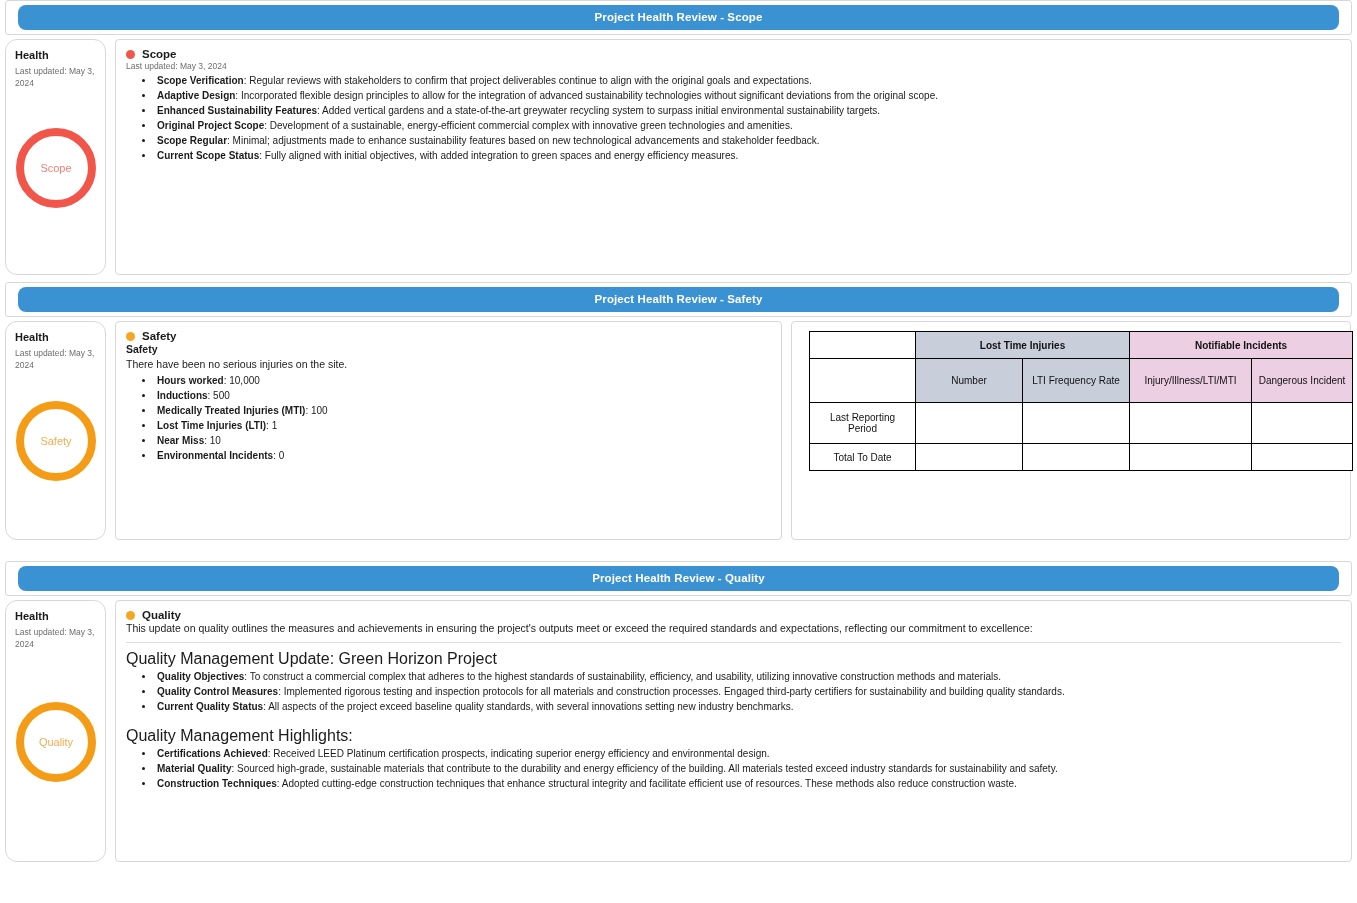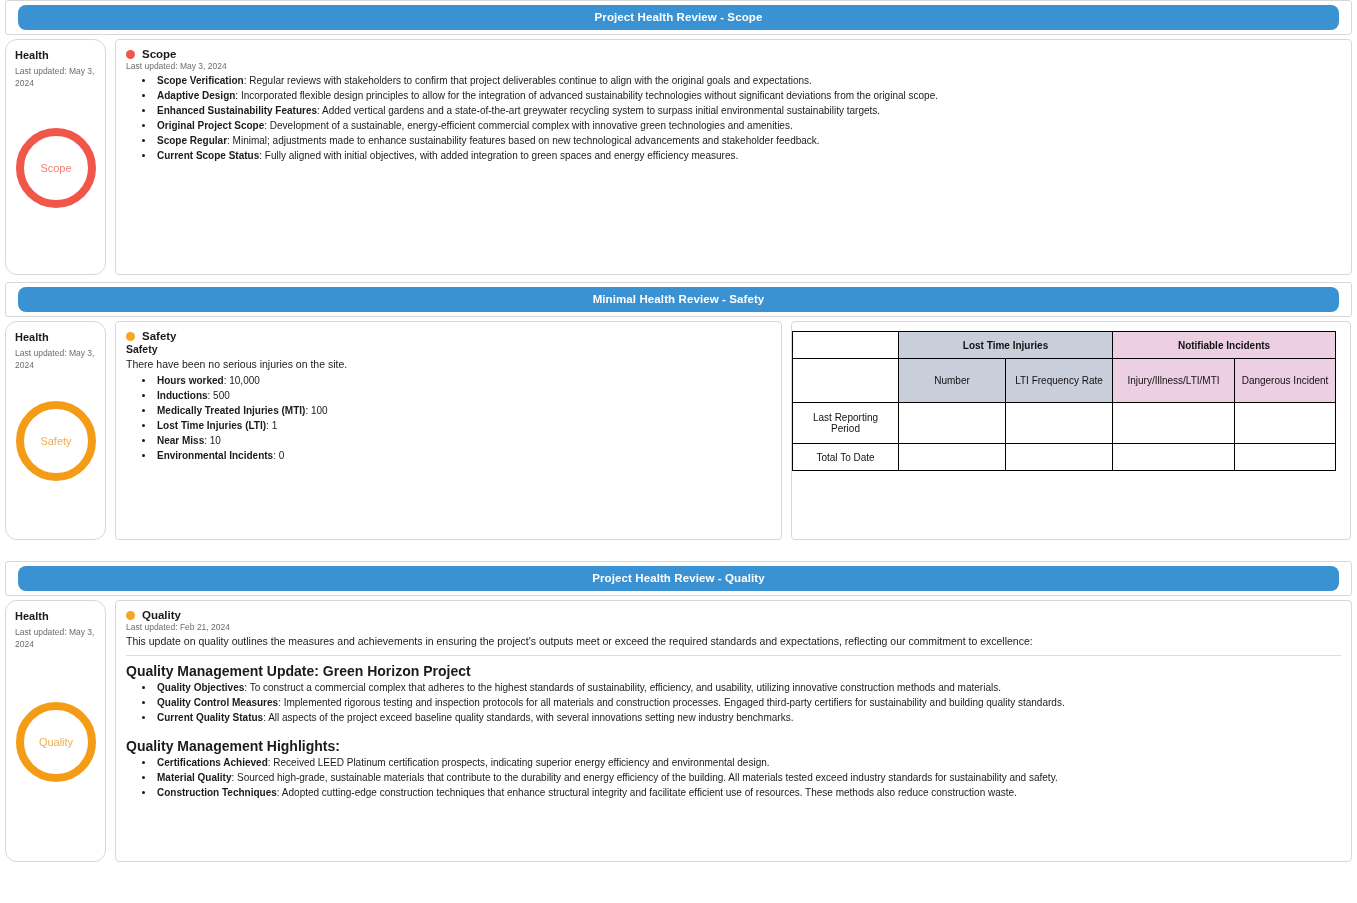--- a/index.html
+++ b/index.html
@@ -144,35 +144,35 @@
     padding-left: 2px;
   }
   ul.bullets li b { font-weight: bold; }
 
   .divider {
     border: 0;
     border-top: 1px solid #dcdcdc;
     margin: 6px 0 7px 0;
   }
   .sub-head {
-    font-size: 14px;
-    font-weight: bold;
+    font-size: 16px;
+    font-weight: normal;
     color: #1b1b1b;
     margin-bottom: 1px;
   }
   .gap { height: 13px; }
 
   
   .table-card {
     flex: 0 0 560px;
     width: 560px;
     border: 1px solid #d8d8d8;
     border-radius: 4px;
     background: #ffffff;
-    padding: 9px 10px 10px 0;
+    padding: 9px 10px 10px 17px;
   }
   table.safety {
     border-collapse: collapse;
     width: 537px;
     table-layout: fixed;
   }
   table.safety td, table.safety th {
     border: 1px solid #000000;
     font-size: 10px;
     color: #111111;
@@ -242,21 +242,21 @@
           <li><b>Scope Regular</b><span>: Minimal; adjustments made to enhance sustainability features based on new technological advancements and stakeholder feedback.</span></li>
           <li><b>Current Scope Status</b><span>: Fully aligned with initial objectives, with added integration to green spaces and energy efficiency measures.</span></li>
         </ul>
       </div>
 
     </div>
   </div>
 
   <div class="section" style="margin-top:7px">
     <div class="banner-wrap">
-      <div class="banner">Minimal Health Review - Safety</div>
+      <div class="banner">Project Health Review - Safety</div>
     </div>
     <div class="row">
 
       <div class="health-card">
         <div class="health-title">Health</div>
         <div class="health-sub">Last updated: May 3, 2024</div>
         <div class="ring-holder">
           <div class="ring amber">Safety</div>
         </div>
       </div>
@@ -333,21 +333,20 @@
         <div class="ring-holder">
           <div class="ring amber">Quality</div>
         </div>
       </div>
 
       <div class="content-card" style="min-height:262px">
         <div class="card-head">
           <span class="dot amber"></span>
           <span class="card-title">Quality</span>
         </div>
-        <div class="card-sub">Last updated: Feb 21, 2024</div>
         <div class="body-line">This update on quality outlines the measures and achievements in ensuring the project's outputs meet or exceed the required standards and expectations, reflecting our commitment to excellence:</div>
         <hr class="divider">
         <div class="sub-head">Quality Management Update: Green Horizon Project</div>
         <ul class="bullets">
           <li><b>Quality Objectives</b><span>: To construct a commercial complex that adheres to the highest standards of sustainability, efficiency, and usability, utilizing innovative construction methods and materials.</span></li>
           <li><b>Quality Control Measures</b><span>: Implemented rigorous testing and inspection protocols for all materials and construction processes. Engaged third-party certifiers for sustainability and building quality standards.</span></li>
           <li><b>Current Quality Status</b><span>: All aspects of the project exceed baseline quality standards, with several innovations setting new industry benchmarks.</span></li>
         </ul>
         <div class="gap"></div>
         <div class="sub-head">Quality Management Highlights:</div>

